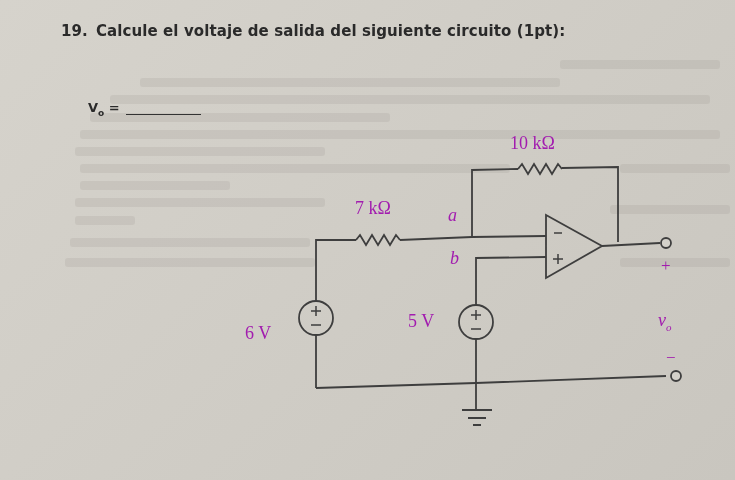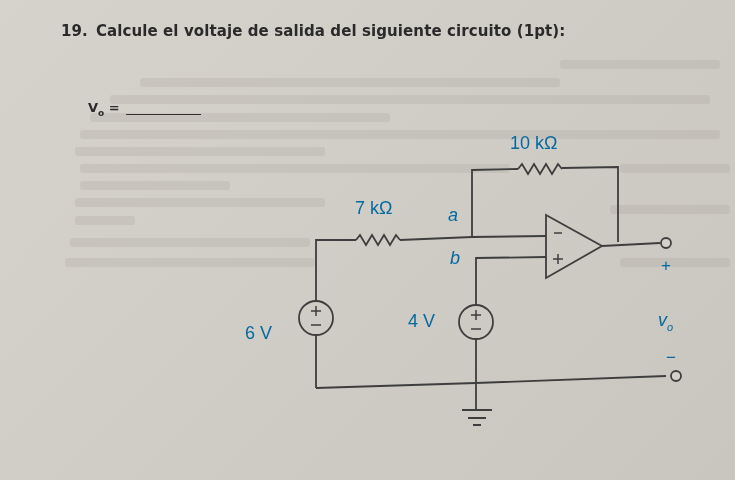--- a/index.html
+++ b/index.html
@@ -28,22 +28,22 @@
     font-family: "DejaVu Sans", sans-serif; font-weight: bold;
     font-size: 13px; color: #2a2a2a; margin-top: 48px;
   }
   .vo-answer sub { font-size: 9px; }
   .answer-line {
     display: inline-block; width: 75px; border-bottom: 1.5px solid #333;
     margin-left: 6px; vertical-align: -3px;
   }
   svg.circuit { position: absolute; left: 0; top: 0; }
   .lbl {
-    position: absolute; font-family: Liberation Sans, sans-serif;
-    color: #0369a1; font-size: 18px; white-space: nowrap;
+    position: absolute; font-family: Liberation Serif, serif;
+    color: #a21caf; font-size: 18px; white-space: nowrap;
   }
   .lbl.italic { font-style: italic; }
 </style>
 </head>
 <body>
 
 <div class="paper"></div>
 
 <div>
   <div class="bleed" style="left:140px;top:78px;width:420px;"></div>
@@ -109,16 +109,16 @@
     <path d="M554 233 L562 233"></path>
     <path d="M553 259 L563 259 M558 254 L558 264"></path>
   </g>
 </svg>
 
 <div class="lbl" style="left:510px;top:133px;">10 kΩ</div>
 <div class="lbl" style="left:355px;top:198px;">7 kΩ</div>
 <div class="lbl italic" style="left:448px;top:205px;">a</div>
 <div class="lbl italic" style="left:450px;top:248px;">b</div>
 <div class="lbl" style="left:245px;top:323px;">6 V</div>
-<div class="lbl" style="left:408px;top:311px;">4 V</div>
+<div class="lbl" style="left:408px;top:311px;">5 V</div>
 <div class="lbl" style="left:661px;top:256px;font-size:17px;">+</div>
 <div class="lbl italic" style="left:658px;top:310px;"><span>v</span><sub style="font-size:11px;">o</sub></div>
 <div class="lbl" style="left:666px;top:348px;font-size:17px;">−</div>
 
 </body></html>

